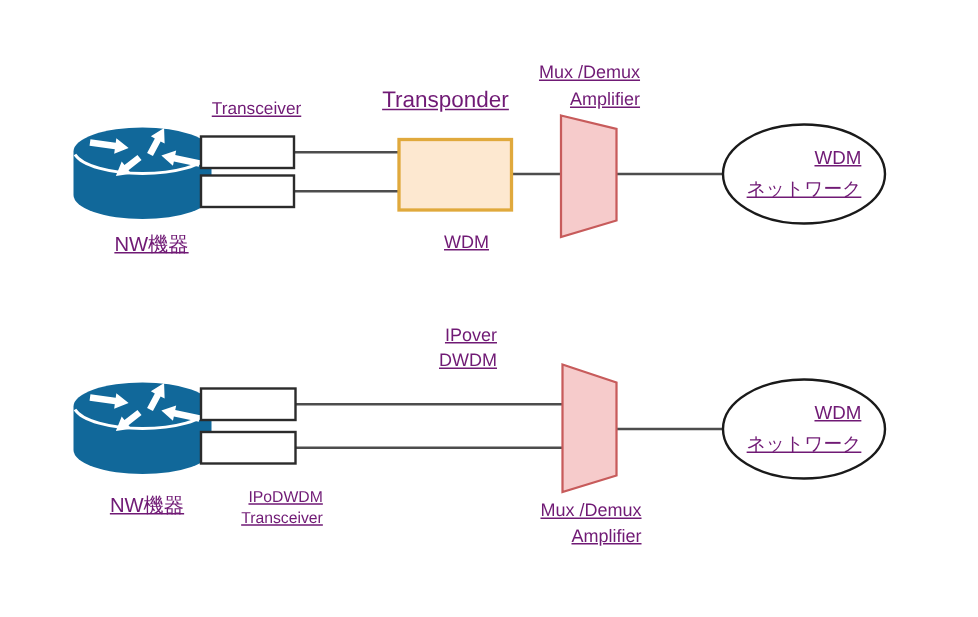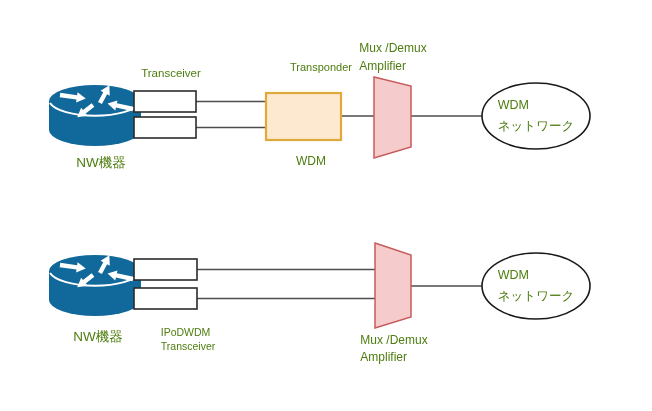--- a/index.html
+++ b/index.html
@@ -7,23 +7,24 @@
     position:relative;
     width:652px; height:411px;
     background:#ffffff;
     font-family:"Liberation Sans","DejaVu Sans",sans-serif;
     overflow:hidden;
   }
   .stage svg { position:absolute; left:0; top:0; }
   .lbl {
     position:absolute;
     transform:translate(-50%,-50%);
-    text-align:left;
+    text-align:right;
     white-space:nowrap;
-    color:#4d7c0f;
+    color:#701a75;
+    text-decoration:underline;
   }
   .wire { stroke-width:1.6; fill:none; }
   .port { fill:#ffffff; stroke-width:1.6; }
   .node { fill:#ffffff; stroke-width:1.6; }
   .transponder { stroke-width:2.2; }
   .mux { stroke-width:1.5; }
 </style>
 </head>
 <body>
 
@@ -70,36 +71,40 @@
     <rect class="port" x="134" y="259" width="63" height="21" stroke="#2B2B2B"></rect>
     <rect class="port" x="134" y="288" width="63" height="21" stroke="#2B2B2B"></rect>
 
     <polygon class="mux" points="375,243 411,255 411,317 375,328" fill="#F6CBCB" stroke="#C75B5B"></polygon>
 
     <ellipse class="node" cx="536" cy="286" rx="54" ry="33" stroke="#1A1A1A"></ellipse>
   </svg>
 
   <div class="lbl" style="left:171px; top:73px; font-size:11.5px;">Transceiver</div>
 
-  <div class="lbl" style="left:321px; top:67px; font-size:11px;">Transponder</div>
+  <div class="lbl" style="left:297px; top:67px; font-size:15px;">Transponder</div>
 
   <div class="lbl" style="left:393px; top:57px; font-size:12px; line-height:18px;">
     <div>Mux /Demux</div>
     <div>Amplifier</div>
   </div>
 
   <div class="lbl" style="left:101px; top:163px; font-size:13.5px;">NW機器</div>
 
   <div class="lbl" style="left:311px; top:161px; font-size:12px;">WDM</div>
 
   <div class="lbl" style="left:536px; top:116px; font-size:12.5px; line-height:21px;">
     <div>WDM</div>
     <div>ネットワーク</div>
   </div>
 
+  <div class="lbl" style="left:312px; top:232px; font-size:12px; line-height:17px;">
+    <div>IPover</div>
+    <div>DWDM</div>
+  </div>
 
   <div class="lbl" style="left:98px; top:337px; font-size:13.5px;">NW機器</div>
 
   <div class="lbl" style="left:188px; top:339px; font-size:10.5px; line-height:13.5px;">
     <div>IPoDWDM</div>
     <div>Transceiver</div>
   </div>
 
   <div class="lbl" style="left:394px; top:349px; font-size:12px; line-height:17px;">
     <div>Mux /Demux</div>

